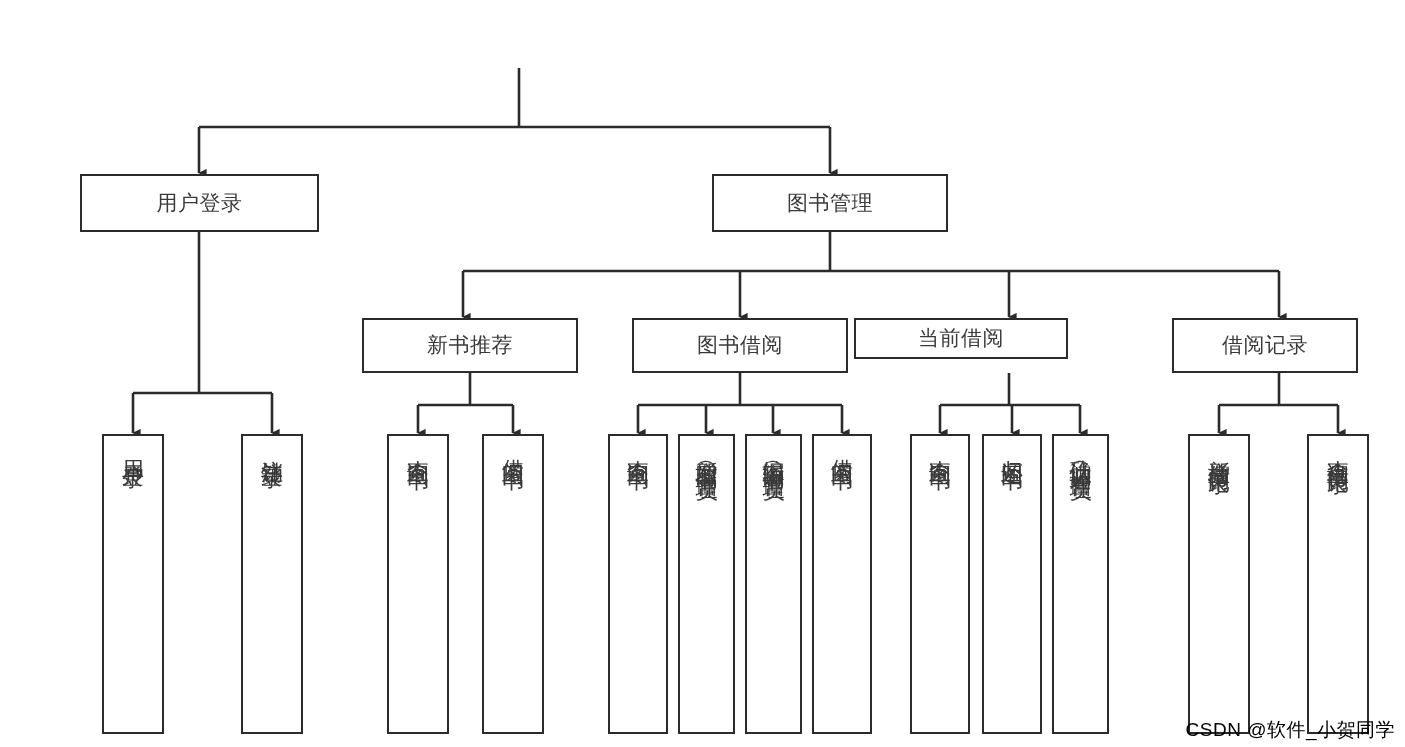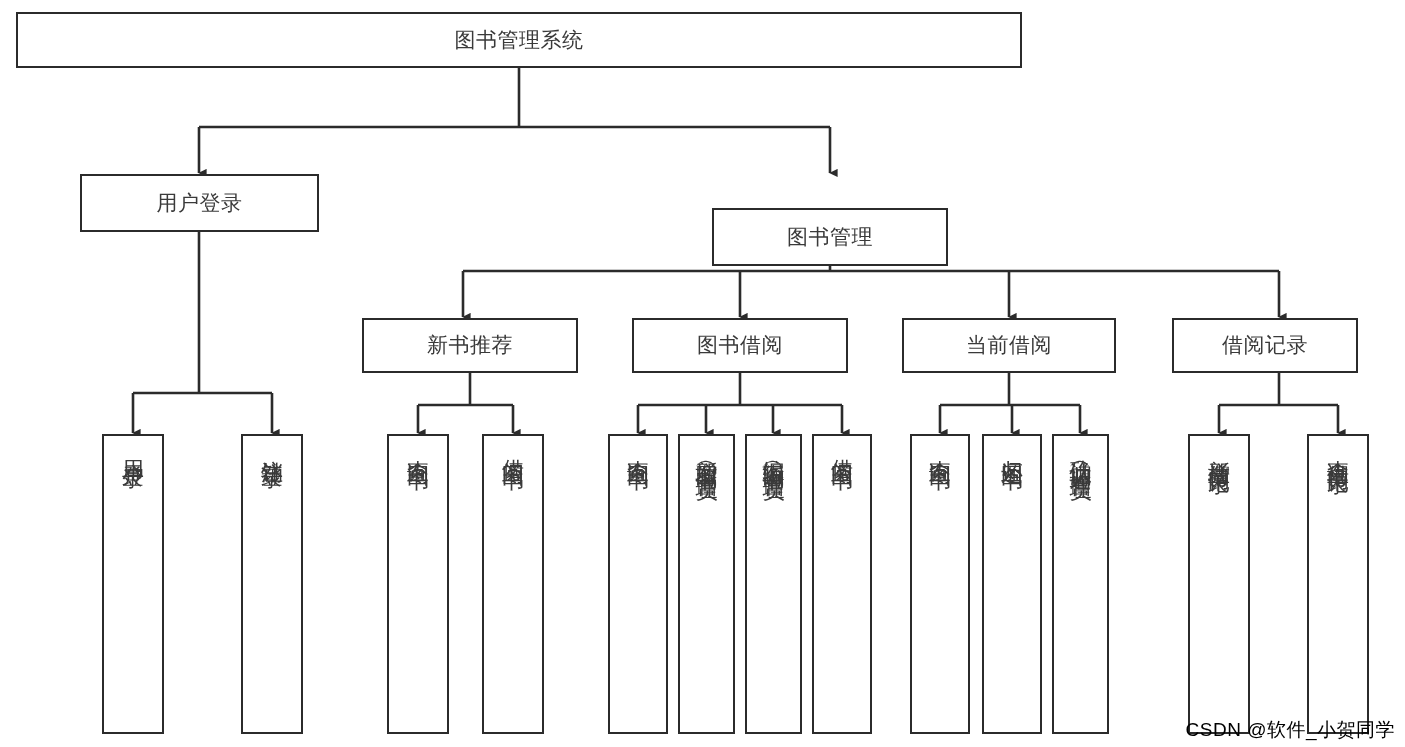--- a/index.html
+++ b/index.html
@@ -110,38 +110,35 @@
         <path d="M 940 405 L 940 433" marker-end="url(#arrowhead)"></path>
         <path d="M 1012 405 L 1012 433" marker-end="url(#arrowhead)"></path>
         <path d="M 1080 405 L 1080 433" marker-end="url(#arrowhead)"></path>
         <path d="M 1279 373 L 1279 405"></path>
         <path d="M 1219 405 L 1338 405"></path>
         <path d="M 1219 405 L 1219 433" marker-end="url(#arrowhead)"></path>
         <path d="M 1338 405 L 1338 433" marker-end="url(#arrowhead)"></path>
       </g>
   </svg>
 
-  <div class="node horiz" style="left: 16px; top: 12px; width: 1006px; height: 56px;">
-    <span class="node-label">图书管理系统</span>
-  </div>
 
   <div class="node horiz" style="left: 80px; top: 174px; width: 239px; height: 58px;">
     <span class="node-label">用户登录</span>
   </div>
-  <div class="node horiz" style="left: 712px; top: 174px; width: 236px; height: 58px; margin-top: 34px;">
+  <div class="node horiz" style="left: 712px; top: 174px; width: 236px; height: 58px;">
     <span class="node-label">图书管理</span>
   </div>
 
   <div class="node horiz" style="left: 632px; top: 318px; width: 216px; height: 55px;">
     <span class="node-label">图书借阅</span>
   </div>
   <div class="node horiz" style="left: 362px; top: 318px; width: 216px; height: 55px;">
     <span class="node-label">新书推荐</span>
   </div>
-  <div class="node horiz" style="left: 902px; top: 318px; width: 214px; height: 55px;">
+  <div class="node horiz" style="left: 854px; top: 318px; width: 214px; height: 41px;">
     <span class="node-label">当前借阅</span>
   </div>
   <div class="node horiz" style="left: 1172px; top: 318px; width: 186px; height: 55px;">
     <span class="node-label">借阅记录</span>
   </div>
 
   <div class="node vert" style="left: 102px; top: 434px; width: 62px; height: 300px;">
     <span class="node-label">用户登录</span>
   </div>
   <div class="node vert" style="left: 241px; top: 434px; width: 62px; height: 300px;">

